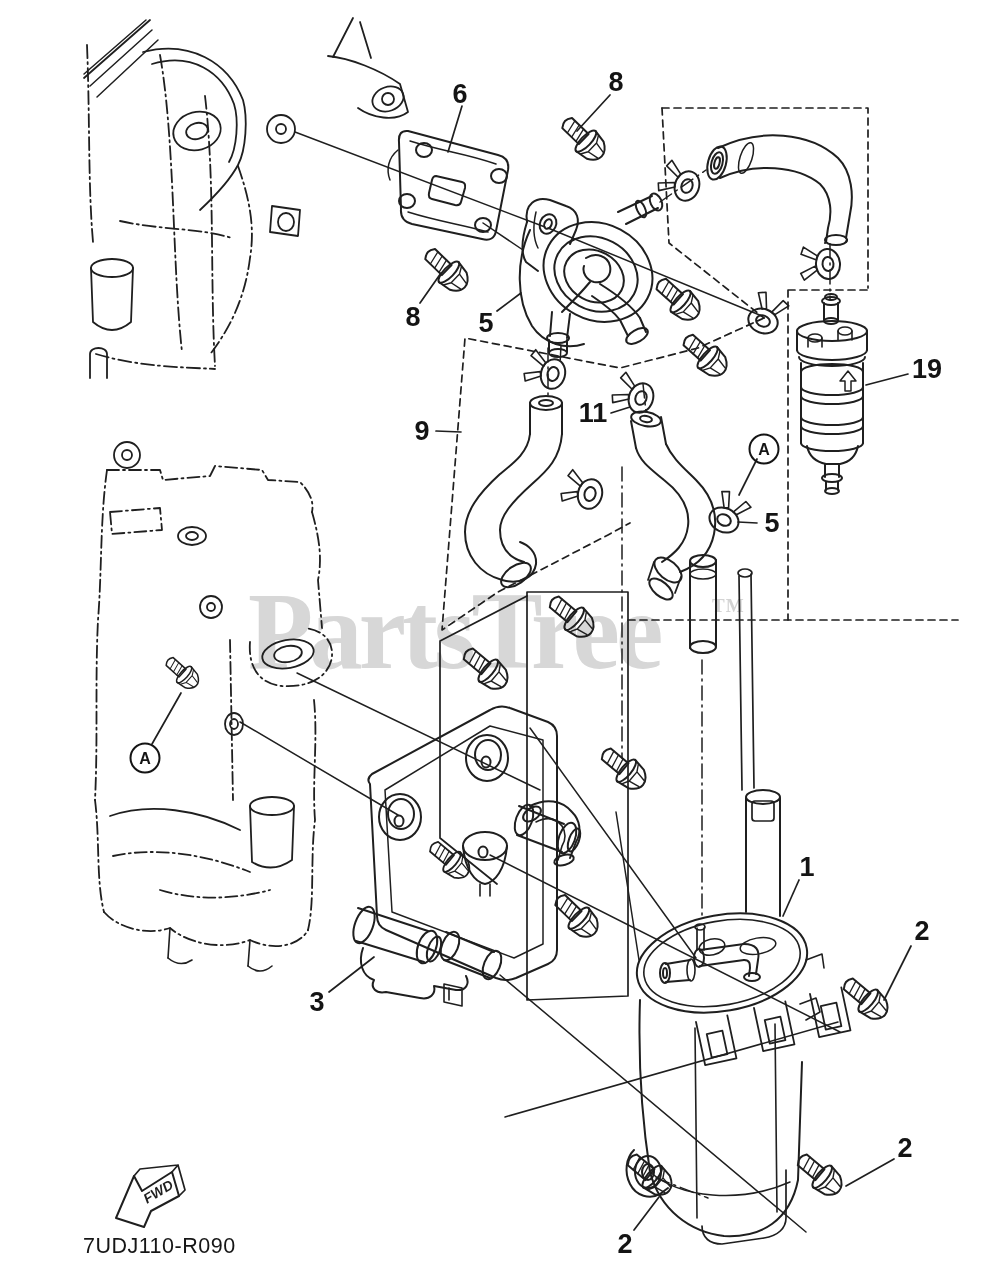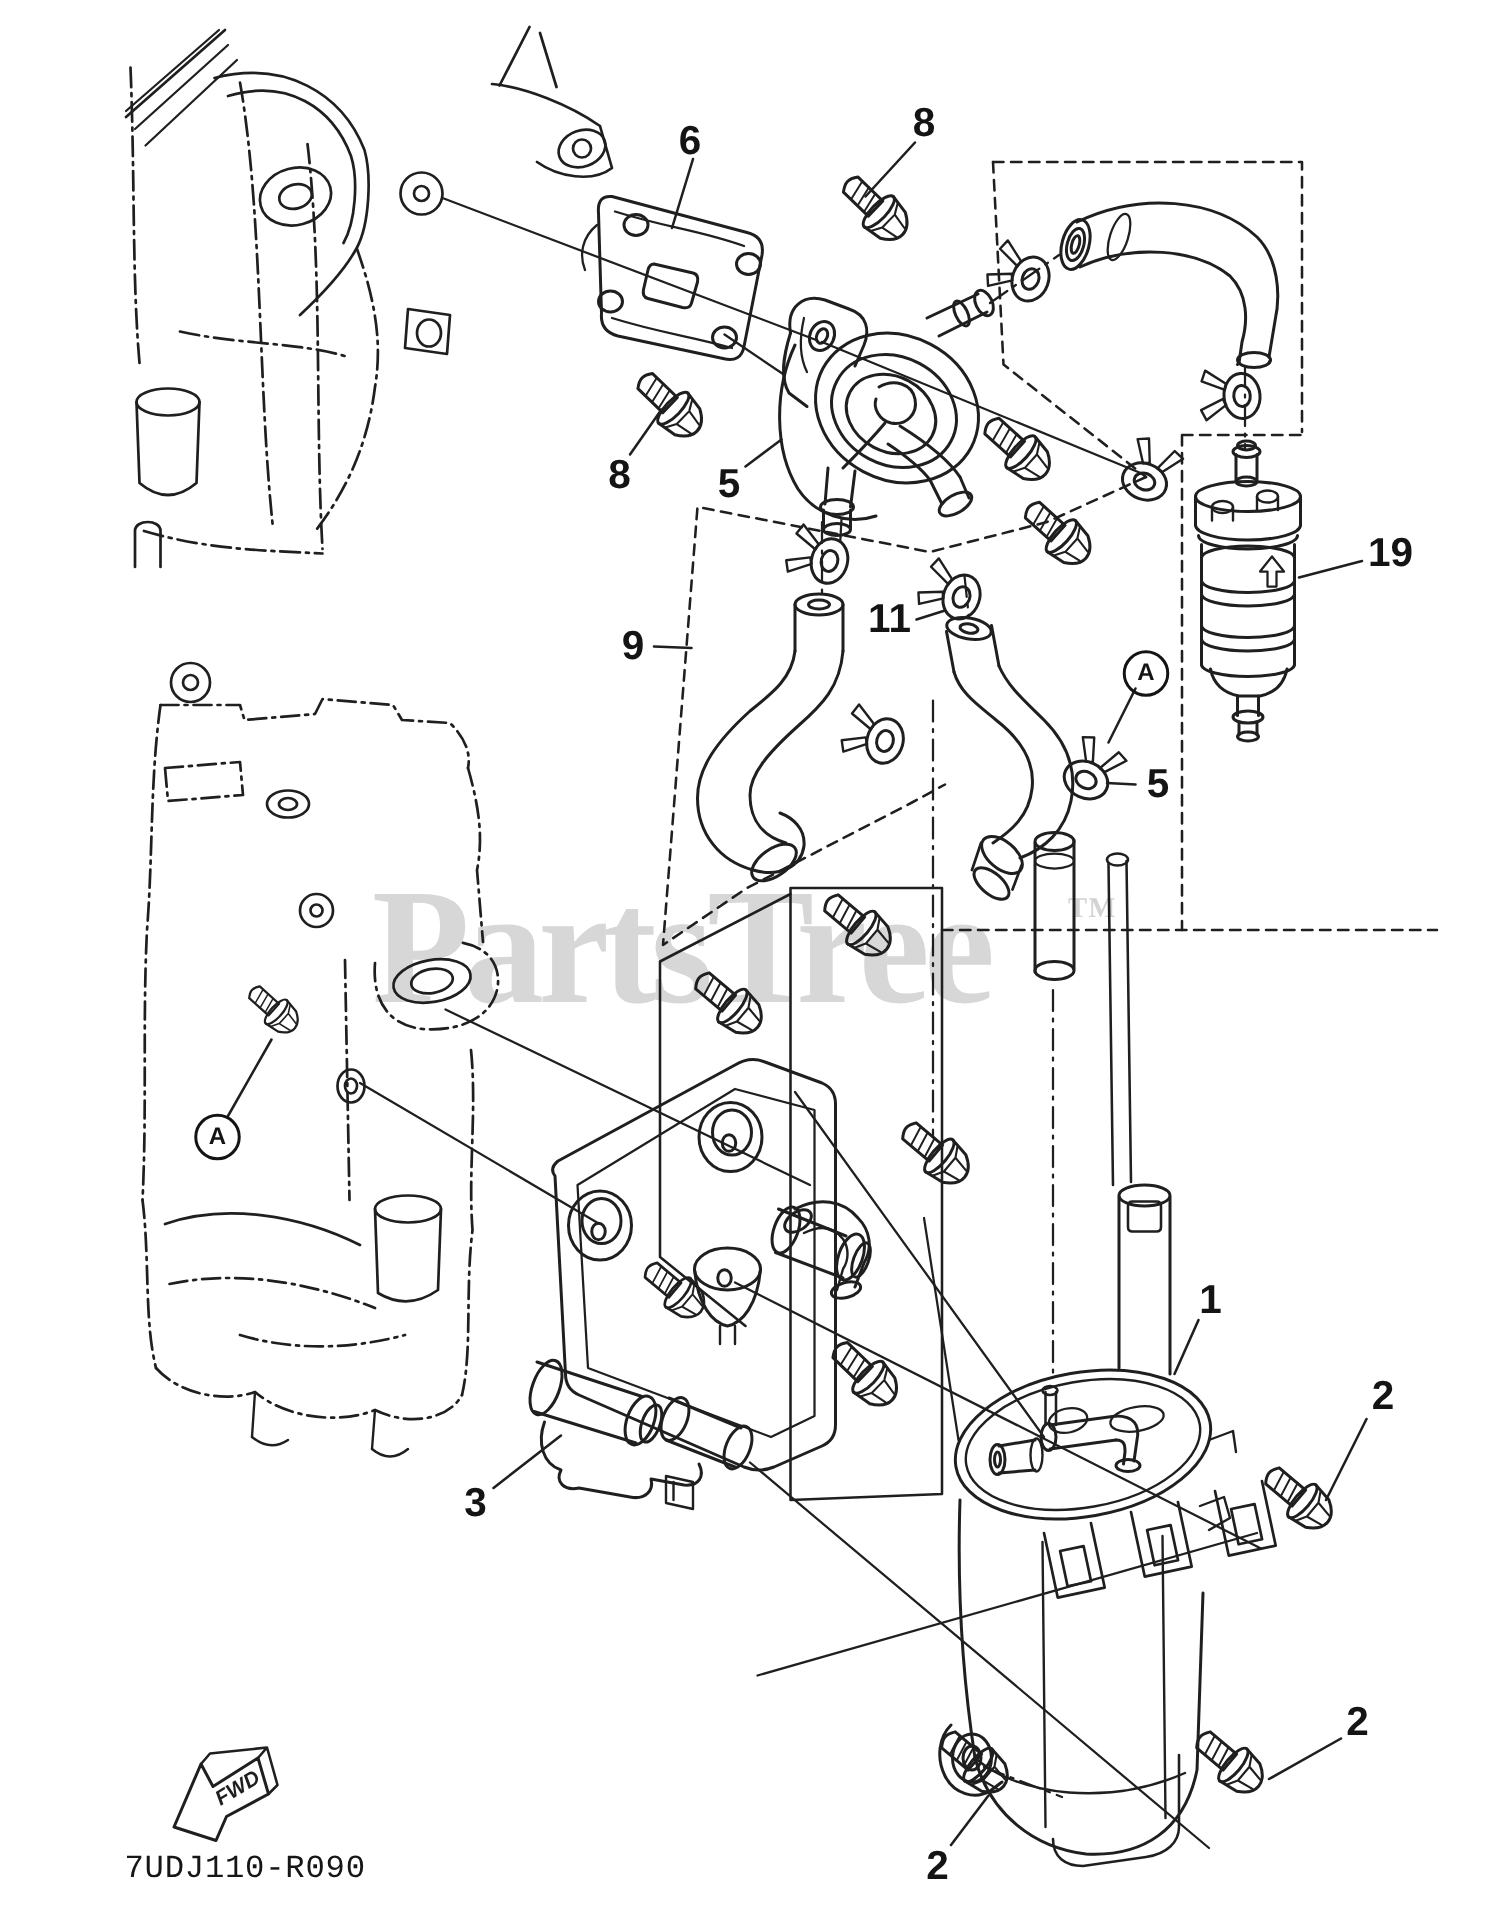--- a/index.html
+++ b/index.html
@@ -26,21 +26,21 @@
     font-family:"Liberation Sans",sans-serif;white-space:nowrap;
   }
   .co-circle{
     position:absolute;z-index:2;transform:translate(-50%,-50%);
     width:27px;height:27px;border:2.4px solid #141414;border-radius:50%;
     display:flex;align-items:center;justify-content:center;
     font-size:16px;font-weight:bold;color:#141414;background:transparent;
   }
   .drawing-code{
     position:absolute;left:83px;top:1234px;z-index:2;
-    font-size:21.5px;letter-spacing:.5px;color:#161616;font-weight:400;font-family:Liberation Mono, monospace;
+    font-size:21.5px;letter-spacing:.5px;color:#161616;font-weight:400;
   }
 </style>
 </head>
 <body>
 
 <div class="stage">
 
   <div class="watermark">PartsTree</div>
   <div class="watermark-tm">TM</div>
 

